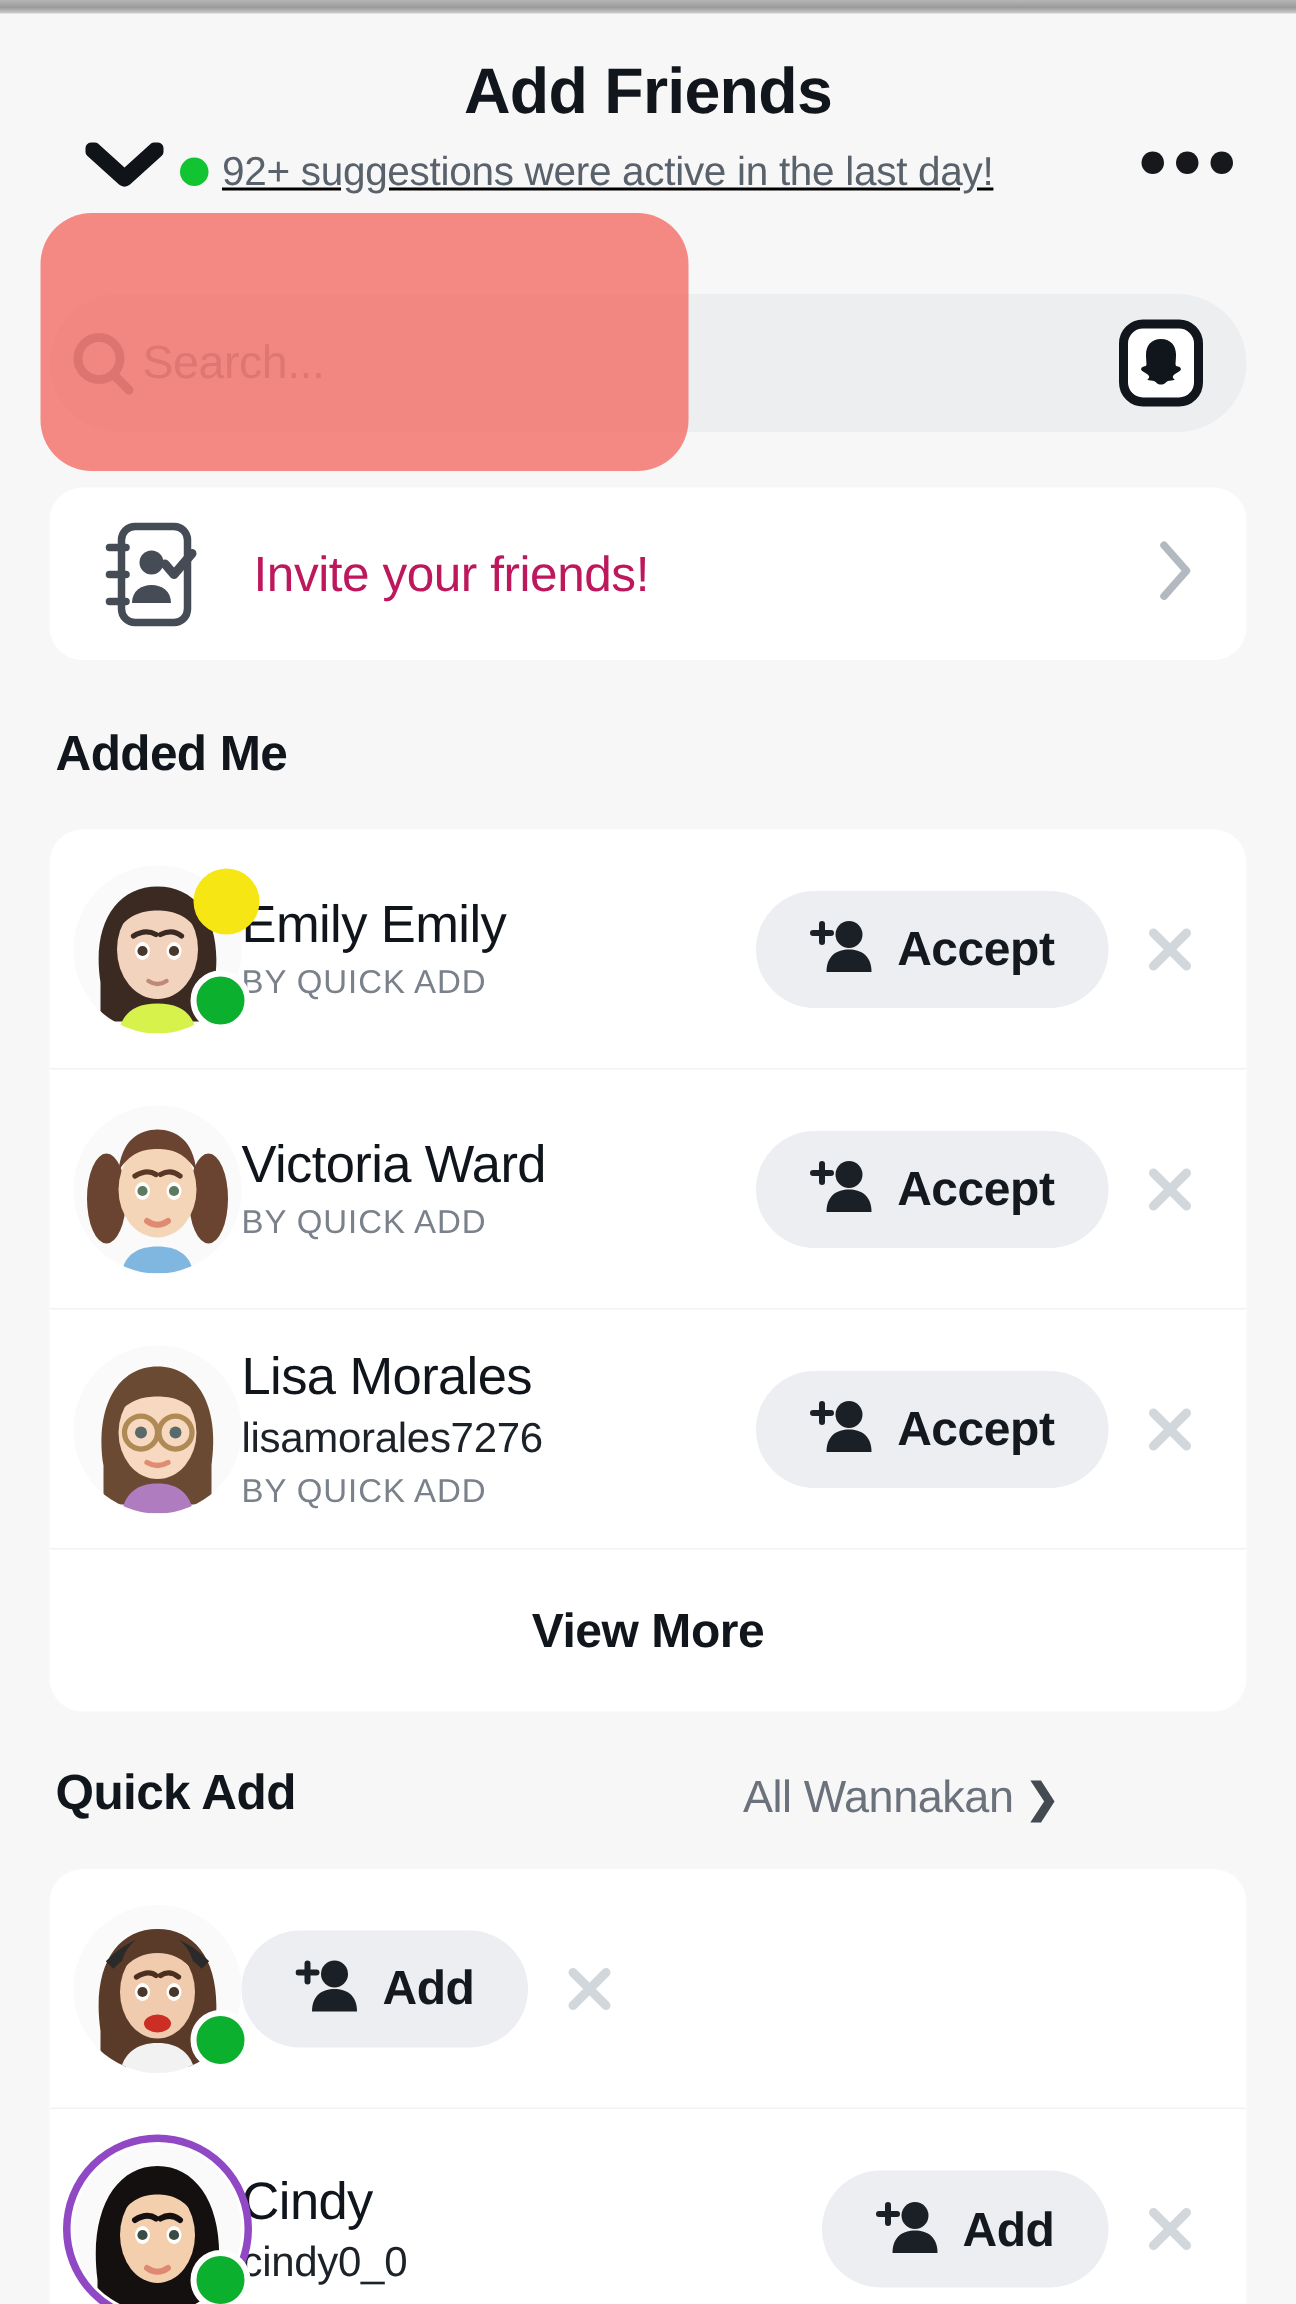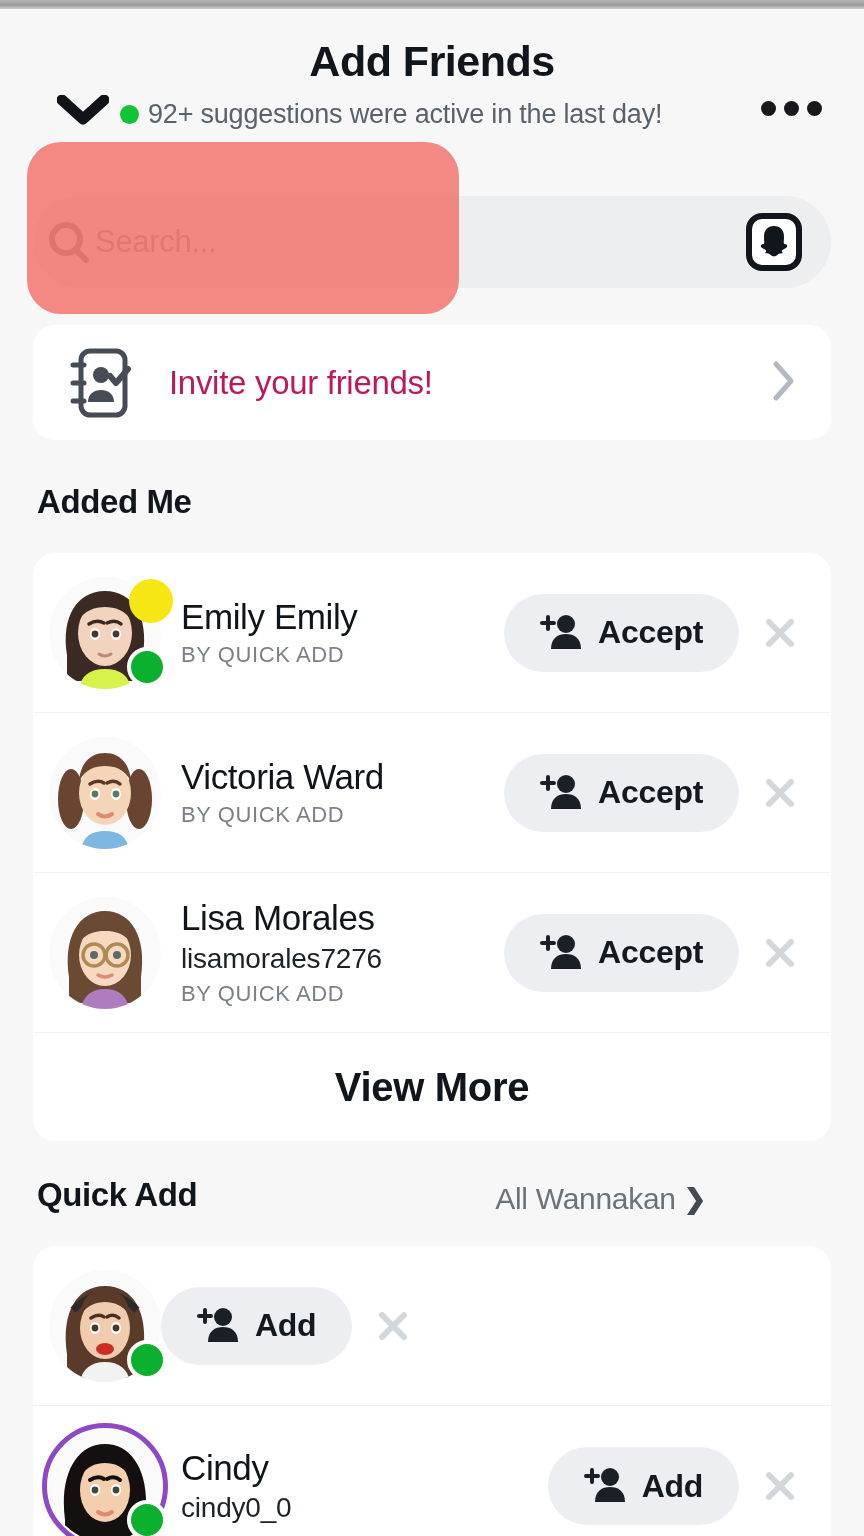--- a/index.html
+++ b/index.html
@@ -15,21 +15,21 @@
   .statusbar { position:absolute; top:0; left:0; width:864px; height:9px;
     background: linear-gradient(#b6b6b6, #9a9a9a 55%, #cfcfcf); }
 
   
   .header { position:absolute; top:9px; left:0; width:864px; height:125px; }
   .title { position:absolute; top:28px; left:0; width:864px; text-align:center;
     font-size:43px; font-weight:700; color:#10161c; letter-spacing:-0.5px; }
   .chev { position:absolute; left:57px; top:86px; width:52px; height:30px; }
   .chev svg { display:block; }
   .subrow { position:absolute; left:120px; top:88px; right:110px; height:34px;
-    display:flex; align-items:center; }
+    display:flex; align-items:center;text-decoration:underline; }
   .greendot { width:19px; height:19px; border-radius:50%; background:#13c432; flex:none;
     margin-right:9px; }
   .subtext { font-size:27px; color:#59616b; white-space:nowrap; letter-spacing:-0.2px; }
   .dots { position:absolute; right:42px; top:92px; display:flex; gap:8px; align-items:center; }
   .dots i { width:15px; height:15px; border-radius:50%; background:#16181c; display:block; }
 
   
   .searchwrap { position:absolute; top:196px; left:33px; width:798px; height:92px; }
   .searchbar { position:absolute; inset:0; background:#eceef0; border-radius:46px;
     display:flex; align-items:center; padding-left:62px; }
@@ -64,32 +64,32 @@
   .row:last-child { border-bottom:none; }
   .av { position:relative; width:112px; height:112px; margin-left:16px; flex:none; }
   .av .face { position:absolute; inset:0; border-radius:50%; overflow:hidden; background:#fafafa; }
   .av.ring { padding:0; }
   .ringcircle { position:absolute; left:-7px; top:-7px; width:126px; height:126px;
     border-radius:50%; border:5px solid #9148c4; }
   .badge-yellow { position:absolute; right:-12px; top:2px; width:44px; height:44px;
     border-radius:50%; background:#f6e614; }
   .badge-green { position:absolute; right:-6px; bottom:2px; width:40px; height:40px;
     border-radius:50%; background:#0bb02e; border:4px solid #ffffff; }
-  .meta { margin-left:20px; flex:1; min-width:0; }
+  .meta { flex:1; min-width:0; }
   .nm { font-size:35px; color:#0f151b; letter-spacing:-0.4px; line-height:1.12; }
   .un { font-size:28px; color:#1c2228; margin-top:5px; letter-spacing:-0.2px; }
   .sub { font-size:22px; color:#7a818a; margin-top:6px; letter-spacing:0.6px; }
   .actions { display:flex; align-items:center; flex:none; margin-right:18px; }
   .pill { background:#eceef1; border-radius:42px; height:78px; display:flex;
     align-items:center; justify-content:flex-start; gap:16px; padding:0 36px; }
   .pill .lbl { font-size:32px; font-weight:700; color:#13191f; letter-spacing:-0.3px; }
   .xbtn { width:66px; height:66px; margin-left:8px; display:flex; align-items:center;
     justify-content:center; }
   .viewmore { height:108px; display:flex; align-items:center; justify-content:center;
-    font-size:40px; font-weight:700; color:#10161c; letter-spacing:-0.3px; }
+    font-size:32px; font-weight:700; color:#10161c; letter-spacing:-0.3px; }
 </style>
 </head>
 <body>
 
 <div id="app">
 
   <div class="statusbar"></div>
 
   <div class="header">
     <div class="title">Add Friends</div>

